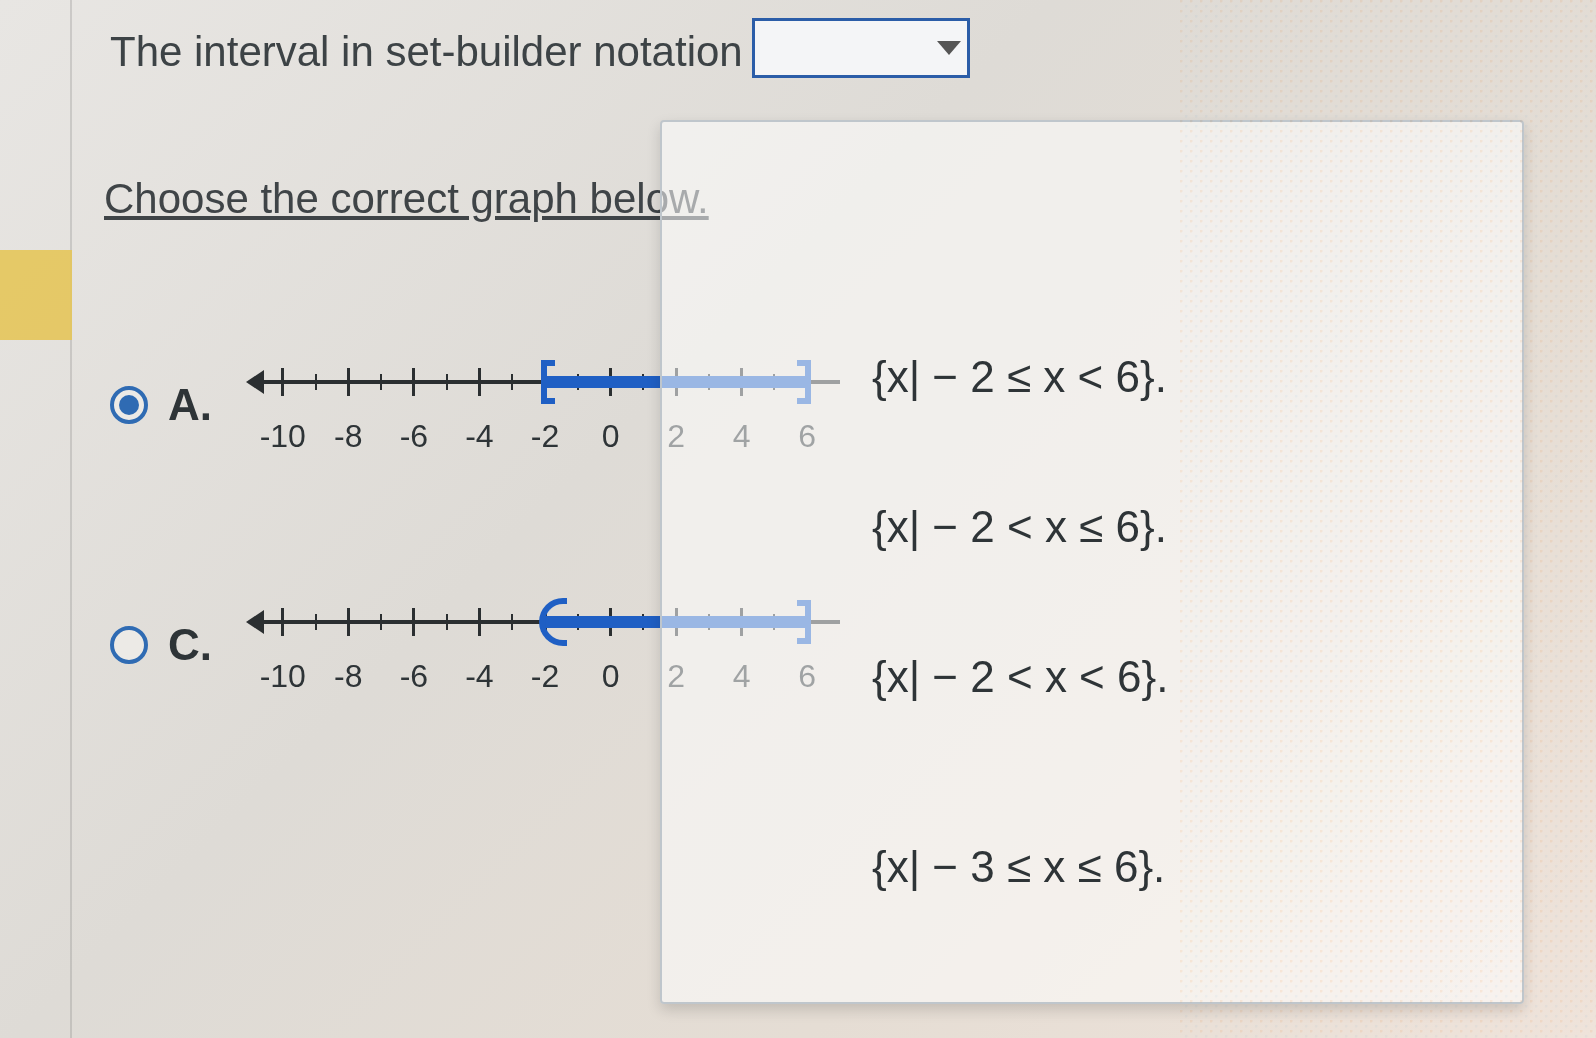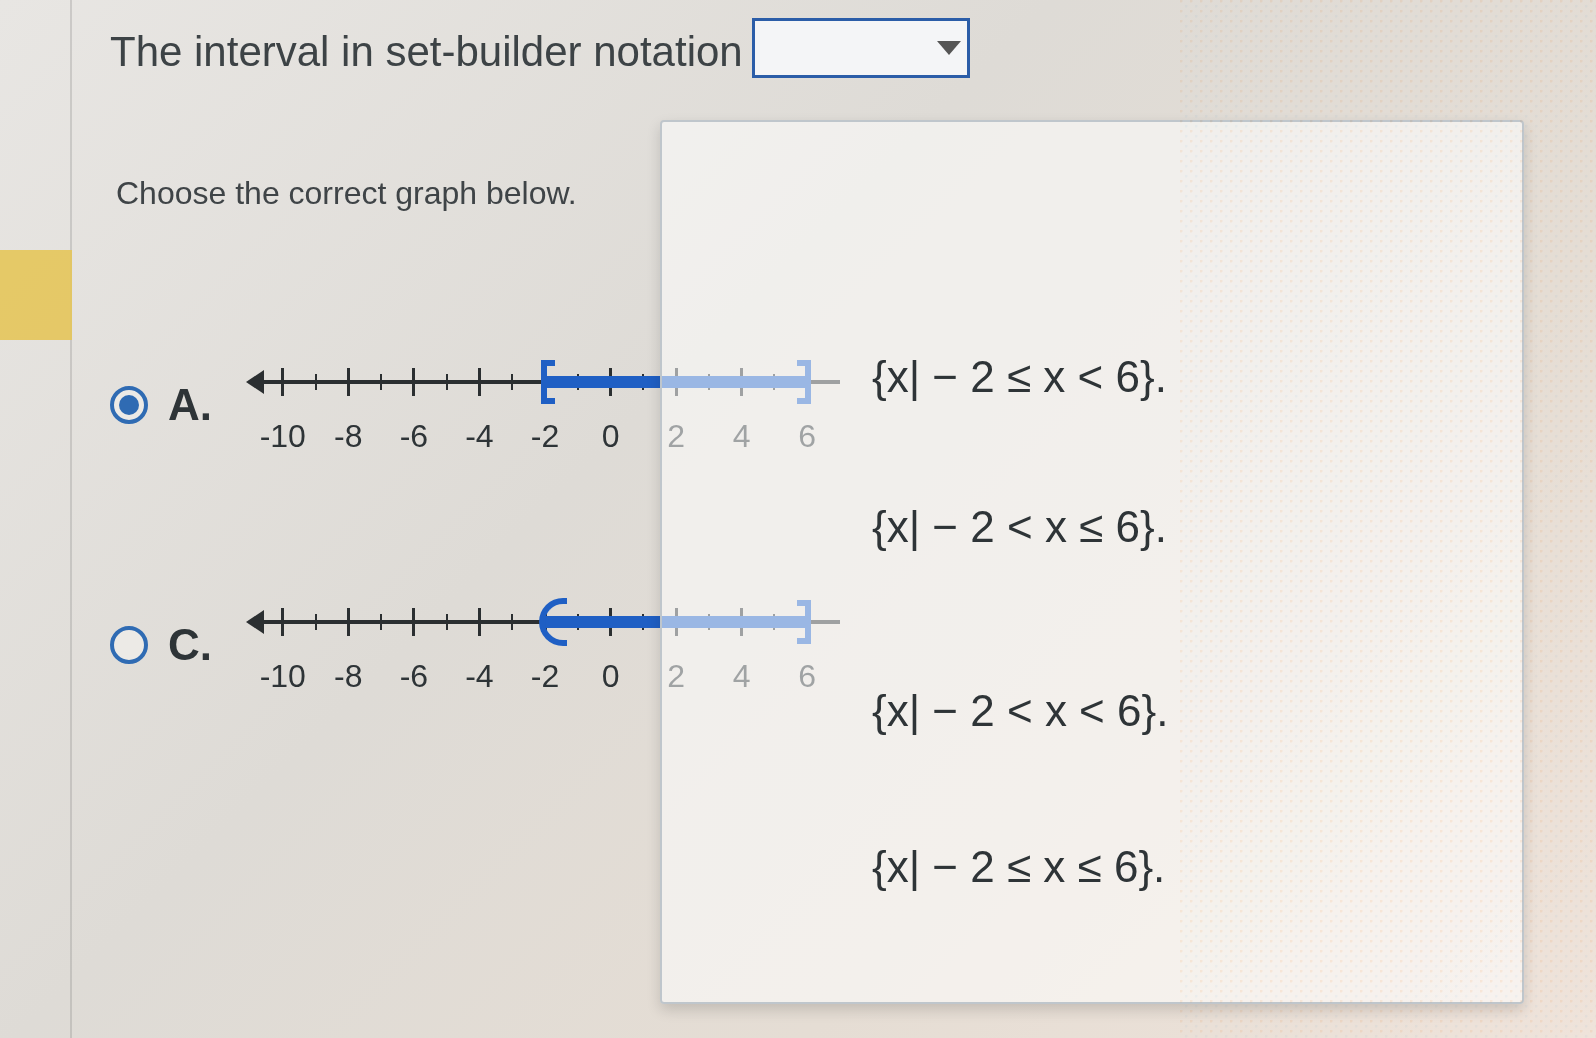--- a/index.html
+++ b/index.html
@@ -77,24 +77,25 @@
   .dropdown .carat {
     width: 0;
     height: 0;
     border-left: 12px solid transparent;
     border-right: 12px solid transparent;
     border-top: 14px solid #555;
   }
 
   .choose-line {
     position: absolute;
-    left: 116px;
+    left: 104px;
     top: 175px;
-    font-size: 32px;
+    font-size: 42px;
     color: #3f4447;
+    text-decoration: underline;
   }
 
   
   .option-row {
     position: absolute;
     display: flex;
     align-items: center;
   }
   .option-row.rowA { left: 110px; top: 380px; }
   .option-row.rowC { left: 110px; top: 620px; }
@@ -219,21 +220,21 @@
   }
   .options-panel .opt-item {
     position: absolute;
     left: 210px;
     font-size: 44px;
     color: #2e3437;
     white-space: nowrap;
   }
   .opt-item.i1 { top: 230px; }
   .opt-item.i2 { top: 380px; }
-  .opt-item.i3 { top: 530px; margin-top: 34px; }
+  .opt-item.i3 { top: 530px; }
   .opt-item.i4 { top: 720px; }
 
   
   .moire {
     position: absolute;
     left: 1180px;
     top: 0;
     width: 420px;
     height: 1038px;
     background:
@@ -338,17 +339,17 @@
       <div class="ticklabel" style="left: 557.222px;">6</div>
       <div class="interval" style="left: 295px; width: 262.222px;"></div>
       <div class="paren-open" style="left: 289px;"></div>
       <div class="bracket-right-closed" style="left: 547.222px;"></div>
     </div>
 
   <div class="options-panel">
     <div class="opt-item i1">{x| − 2 ≤ x &lt; 6}.</div>
     <div class="opt-item i2">{x| − 2 &lt; x ≤ 6}.</div>
     <div class="opt-item i3">{x| − 2 &lt; x &lt; 6}.</div>
-    <div class="opt-item i4">{x| − 2 ≤ x ≤ 6}.</div>
+    <div class="opt-item i4">{x| − 3 ≤ x ≤ 6}.</div>
   </div>
 
   <div class="moire"></div>
 </div>
 
 </body></html>

